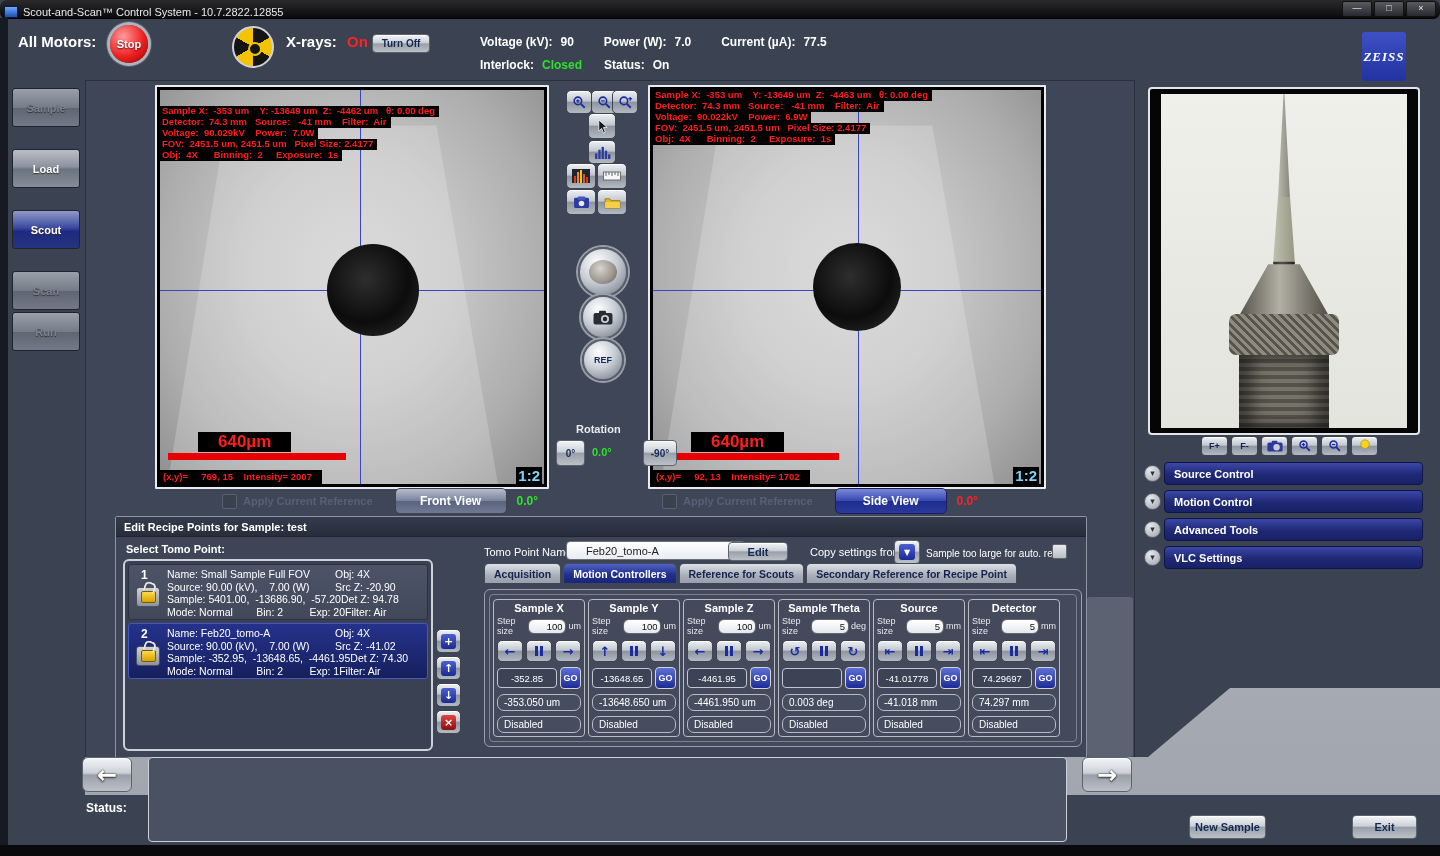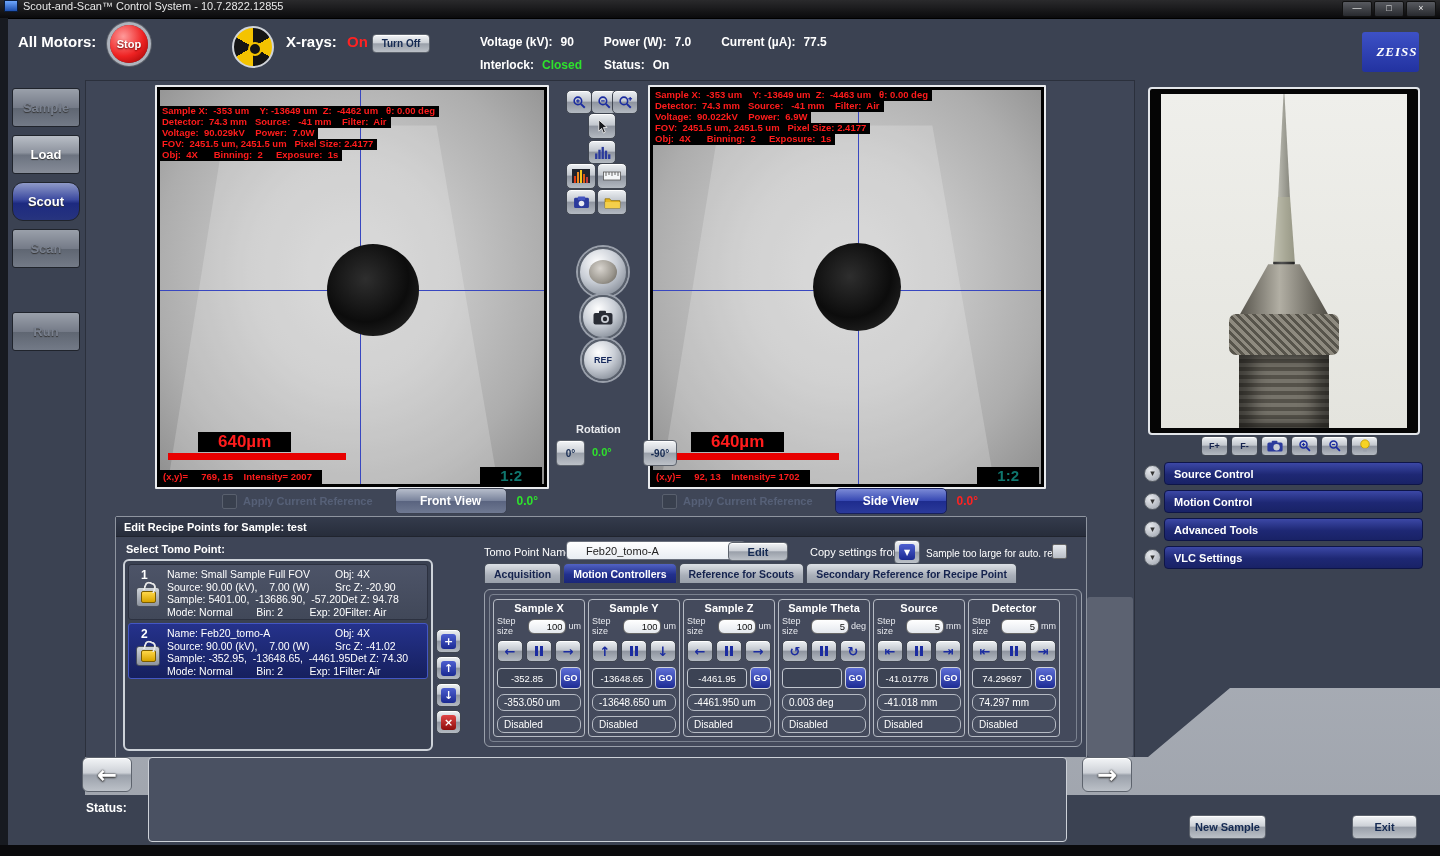--- a/index.html
+++ b/index.html
@@ -1,69 +1,69 @@
 <!DOCTYPE html>
 <html><head>
 <meta charset="utf-8">
 <style>
   html,body{margin:0;padding:0;}
   body{width:1440px;height:856px;position:relative;background:#3b4252;overflow:hidden;
        font-family:"Liberation Sans",sans-serif;-webkit-font-smoothing:antialiased;}
   .abs{position:absolute;}
   
   .titlebar{left:0;top:0;width:1440px;height:18px;background:linear-gradient(180deg,#2a2a2c,#0a0a0c);
-            color:#e8e8e8;font-size:11px;display:flex;align-items:flex-start;border-bottom:1px solid #000;}
+            color:#e8e8e8;font-size:11px;display:flex;align-items:flex-end;border-bottom:1px solid #000;border-radius:7px;}
   .titlebar .appicon{width:12px;height:10px;background:linear-gradient(180deg,#6fa8ff,#1d4fae);
             margin:0 5px 0 4px;border:1px solid #0a1c3a;}
   .wincontrols{position:absolute;right:4px;top:1px;display:flex;gap:2px;}
   .winbtn{width:28px;height:14px;background:linear-gradient(180deg,#585a60,#27292e);border:1px solid #111;
           border-radius:2px;color:#eee;font-size:9px;line-height:13px;text-align:center;}
   
   .hdr-label{color:#fff;font-weight:bold;font-size:15px;}
   .stop-btn{width:38px;height:38px;border-radius:50%;
       background:radial-gradient(circle at 35% 30%,#ff9a9a,#ee2222 55%,#9c0202 95%);
       box-shadow:0 0 0 3px #aeb4bd,0 0 0 4px #5a5f68;color:#fff;font-weight:bold;font-size:11px;
       display:flex;align-items:center;justify-content:center;text-shadow:0 1px 2px #600;}
   .radiation{width:38px;height:38px;border-radius:50%;border:2px solid #cfd3d9;
       background:conic-gradient(#141414 0 60deg,#f4c300 60deg 120deg,#141414 120deg 180deg,
                                 #f4c300 180deg 240deg,#141414 240deg 300deg,#f4c300 300deg 360deg);}
   .radiation::after{content:"";position:absolute;left:50%;top:50%;width:10px;height:10px;margin:-5px 0 0 -5px;
       border-radius:50%;background:#141414;border:2px solid #f4c300;}
   .btn-silver{background:linear-gradient(180deg,#f3f5f7 0%,#cdd1d7 45%,#9aa0aa 52%,#bcc1c8 100%);
       border:1px solid #5d636d;border-radius:4px;color:#152a52;font-weight:bold;
       display:flex;align-items:center;justify-content:center;box-shadow:inset 0 1px 0 #fff;}
   .kv-row{display:flex;gap:8px;color:#fff;font-size:12px;font-weight:bold;align-items:center;}
-  .zeiss{width:44px;height:40px;background:linear-gradient(180deg,#3d51c6,#2232a0);border-radius:3px;
+  .zeiss{width:44px;height:49px;background:linear-gradient(180deg,#3d51c6,#2232a0);border-radius:3px;
       color:#fff;display:flex;align-items:center;justify-content:center;
-      font:bold italic 13px "Liberation Serif",serif;letter-spacing:1px;padding-left:13px;}
-  
-  .side-btn{width:66px;height:37px;border-radius:3px;margin-bottom:8px;border:1px solid #20242c;
+      font:bold italic 13px "Liberation Serif",serif;letter-spacing:1px;}
+  
+  .side-btn{width:66px;height:37px;border-radius:3px;margin-bottom:22px;border:1px solid #20242c;
       background:linear-gradient(180deg,#b9bec6 0%,#8d939e 45%,#6c7380 52%,#868c98 100%);
-      display:flex;align-items:center;justify-content:center;font-weight:bold;font-size:13px;color:#fff;
+      display:flex;align-items:center;justify-content:center;font-weight:bold;font-size:11px;color:#fff;
       text-shadow:0 1px 1px #333;}
   .side-btn.disabled{color:#7d8violet290;color:#79808e;background:linear-gradient(180deg,#9aa0aa,#757b88 50%,#5f6672 52%,#737a87);}
-  .side-btn.active{background:linear-gradient(180deg,#8f9ac8 0%,#3c4aa0 45%,#1d2a80 55%,#27347e 100%);border-radius:11px;}
+  .side-btn.active{background:linear-gradient(180deg,#8f9ac8 0%,#3c4aa0 45%,#1d2a80 55%,#27347e 100%);}
   
   .main-frame{left:85px;top:80px;width:1048px;height:678px;background:#3f4657;border:1px solid #2b303c;}
   .view-panel{top:85px;height:400px;background:#000;border:2px solid #e9ebee;border-radius:1px;}
   .xray{position:absolute;left:3px;top:3px;right:3px;bottom:3px;
       background:radial-gradient(ellipse at 50% 46%,#d2d2d2 0%,#c6c6c6 38%,#adadad 72%,#8e8e8e 100%);}
   .silhouette{position:absolute;left:0;top:0;width:100%;height:100%;
       clip-path:polygon(17% 9%,72% 9%,88% 100%,2% 100%);background:rgba(255,255,255,0.20);}
   .ch-h{position:absolute;left:0;width:100%;height:1px;background:#3847c0;}
   .ch-v{position:absolute;top:0;height:100%;width:1px;background:#3847c0;}
   .sphere{position:absolute;width:92px;height:92px;border-radius:50%;
       background:radial-gradient(circle at 42% 38%,#2e2e2e,#0c0c0c 55%,#1c1c1c 75%,rgba(60,60,60,0.55) 90%,rgba(120,120,120,0) 100%);}
   .ov{display:table;background:#000;color:#ff1c1c;font-weight:bold;font-size:9.5px;
       padding:0 4px 1px 2px;white-space:pre;line-height:10px;}
   .scale-label{position:absolute;background:#000;color:#ff1c1c;font-weight:bold;font-size:17px;padding:0 20px;}
   .scale-bar{position:absolute;height:7px;background:#e80000;}
   .readout{position:absolute;left:0;bottom:0;background:#000;color:#ff1c1c;font-weight:bold;font-size:9.5px;
       padding:1px 10px 2px 3px;white-space:pre;}
-  .ratio{position:absolute;right:2px;bottom:0;color:#0f766e;font-weight:bold;font-size:15px;background:#000;padding:0 20px;}
+  .ratio{position:absolute;right:2px;bottom:0;color:#7dd3fc;font-weight:bold;font-size:15px;background:#000;padding:0 2px;}
   .view-footer{top:488px;height:26px;display:flex;align-items:center;}
   .chk{width:13px;height:13px;border:1px solid #59606e;background:#39404e;border-radius:2px;}
   .chk-label-dis{color:#566077;font-size:11px;font-weight:bold;margin:0 8px 0 6px;}
   .view-btn{width:110px;height:24px;border-radius:5px;font-size:12px;}
   .view-btn.inactive{background:linear-gradient(180deg,#b6bdcb,#78829b 50%,#5a6480 52%,#6f7992);color:#fff;
       border:1px solid #3c4252;font-weight:bold;display:flex;align-items:center;justify-content:center;}
   .view-btn.active{background:linear-gradient(180deg,#7b8ad6,#3547b2 50%,#1e2c8e 52%,#2b3a9a);color:#fff;
       border:1px solid #18205c;font-weight:bold;display:flex;align-items:center;justify-content:center;}
   .angle{font-size:12px;font-weight:bold;margin-left:10px;}
   

